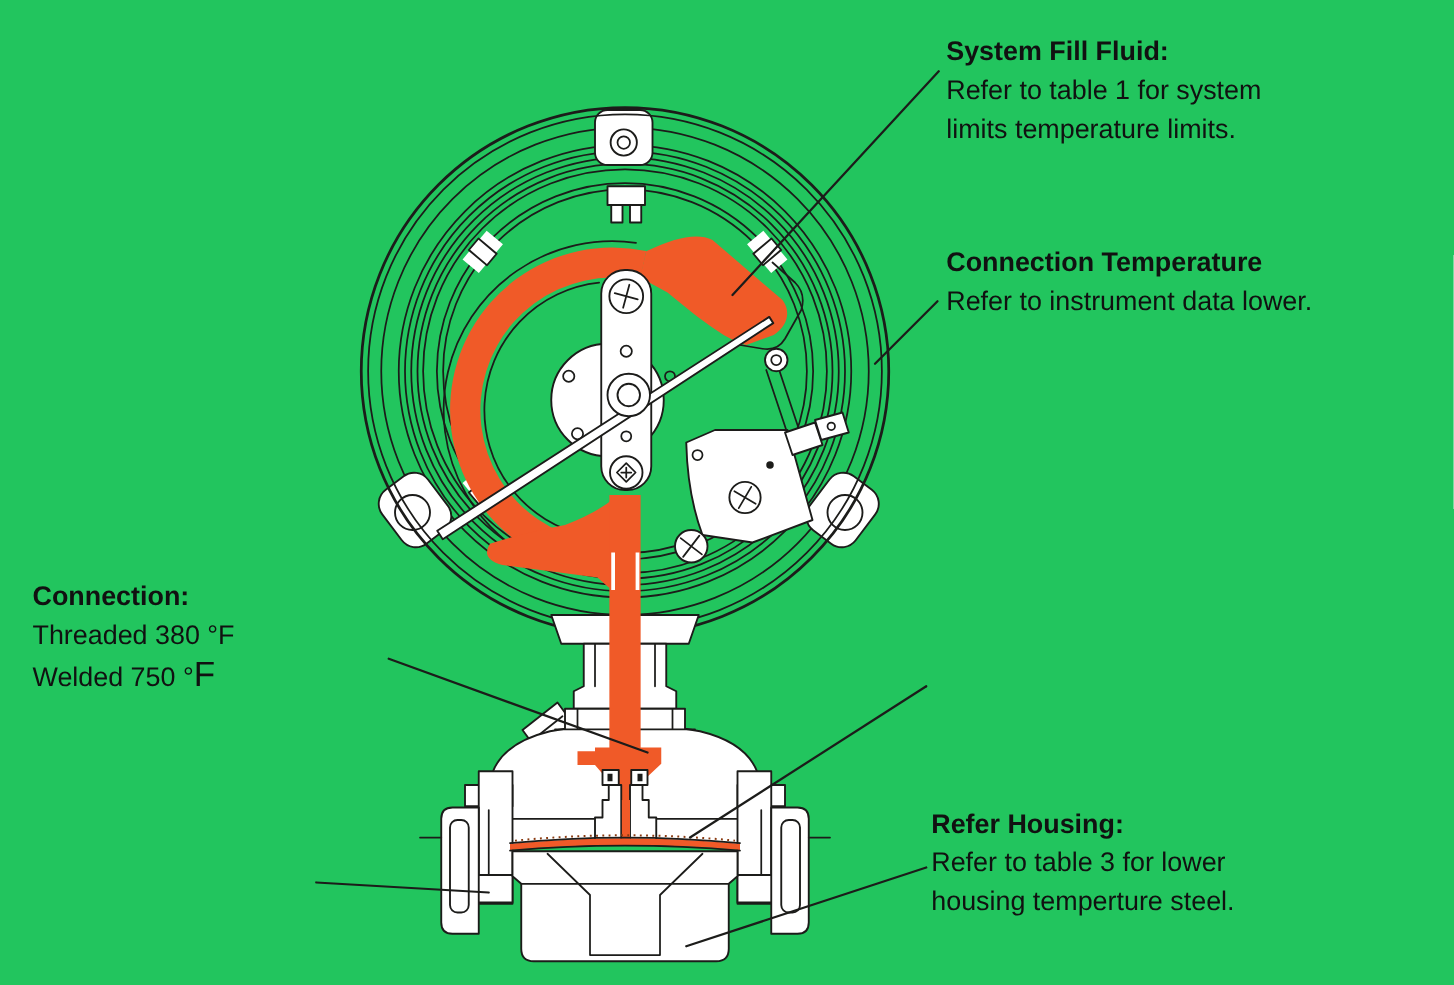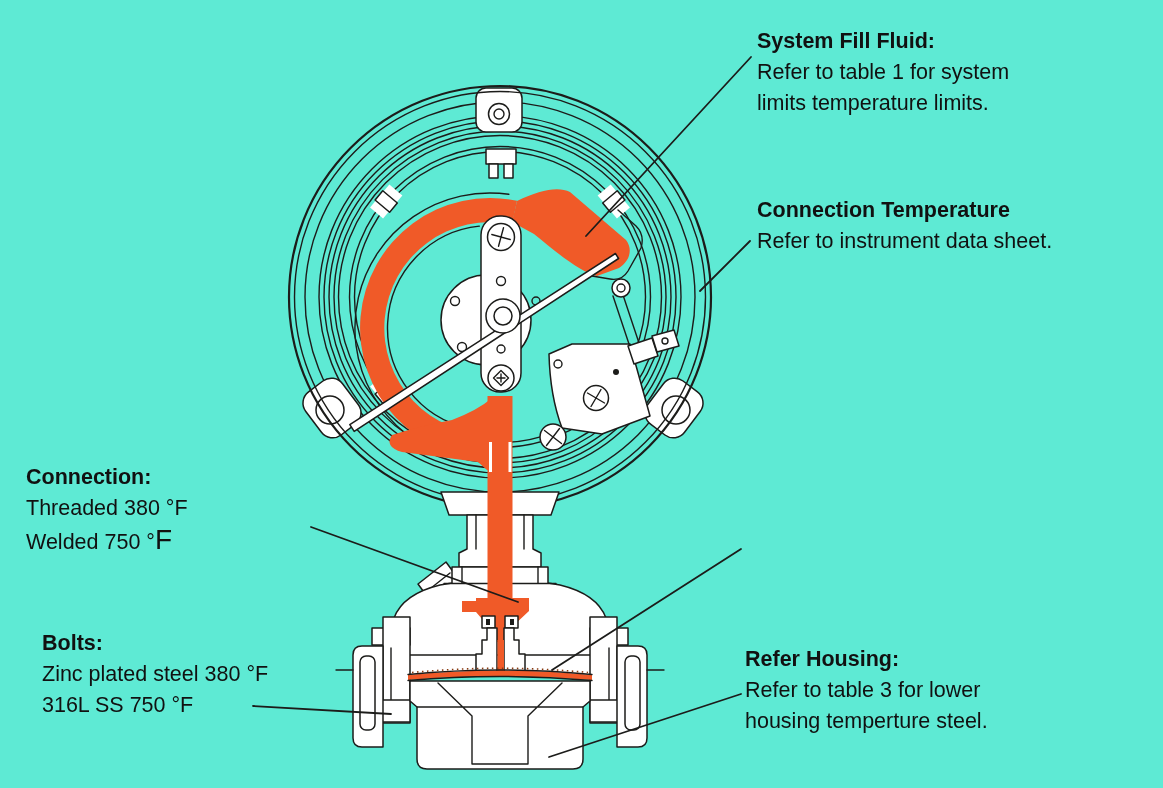--- a/index.html
+++ b/index.html
@@ -1,17 +1,17 @@
 <!DOCTYPE html>
 <html style="--accent: #F05A28; --line: #1c1c1a; --text: #111111;"><head>
 <meta charset="utf-8">
 <style>
   :root{ --accent:#F05A28; --line:#1c1c1a; --text:#111111; }
   html,body{margin:0;padding:0;background:#ffffff;}
-  .stage{position:relative;width:1163px;height:788px;background:#5eead4;overflow:hidden;
+  .stage{position:relative;width:1163px;height:788px;background:#22c55e;overflow:hidden;
          font-family:"Liberation Sans","DejaVu Sans",sans-serif;color:var(--text);}
   .diagram-svg{position:absolute;left:0;top:0;width:1163px;height:788px;}
   .lbl{position:absolute;font-size:21.5px;line-height:31px;white-space:nowrap;}
   .lbl-title{font-weight:700;}
   .bigF{font-size:28px;}
   
   .k{stroke:var(--line);fill:none;stroke-width:1.4;stroke-linejoin:round;stroke-linecap:round;}
   .k2{stroke:var(--line);fill:none;stroke-width:2.2;stroke-linejoin:round;stroke-linecap:round;}
   .w{fill:#ffffff;stroke:var(--line);stroke-width:1.5;stroke-linejoin:round;}
   .o{fill:var(--accent);stroke:none;}
@@ -215,34 +215,29 @@
   </svg>
 
   <div class="lbl" style="left:757px;top:26px">
     <div class="lbl-title">System Fill Fluid:</div>
     <div class="lbl-line">Refer to table 1 for system</div>
     <div class="lbl-line">limits temperature limits.</div>
   </div>
 
   <div class="lbl" style="left:757px;top:195px">
     <div class="lbl-title">Connection Temperature</div>
-    <div class="lbl-line">Refer to instrument data sheet.</div>
+    <div class="lbl-line">Refer to instrument data lower.</div>
   </div>
 
   <div class="lbl" style="left:26px;top:462px">
     <div class="lbl-title">Connection:</div>
     <div class="lbl-line">Threaded 380 °F</div>
     <div class="lbl-line"><span>Welded 750 °</span><span class="bigF">F</span></div>
   </div>
 
-  <div class="lbl" style="left:42px;top:628px">
-    <div class="lbl-title">Bolts:</div>
-    <div class="lbl-line">Zinc plated steel 380 °F</div>
-    <div class="lbl-line">316L SS 750 °F</div>
-  </div>
 
 
   <div class="lbl" style="left:745px;top:644px">
     <div class="lbl-title">Refer Housing:</div>
     <div class="lbl-line">Refer to table 3 for lower</div>
     <div class="lbl-line">housing temperture steel.</div>
   </div>
 
 </div>
 

